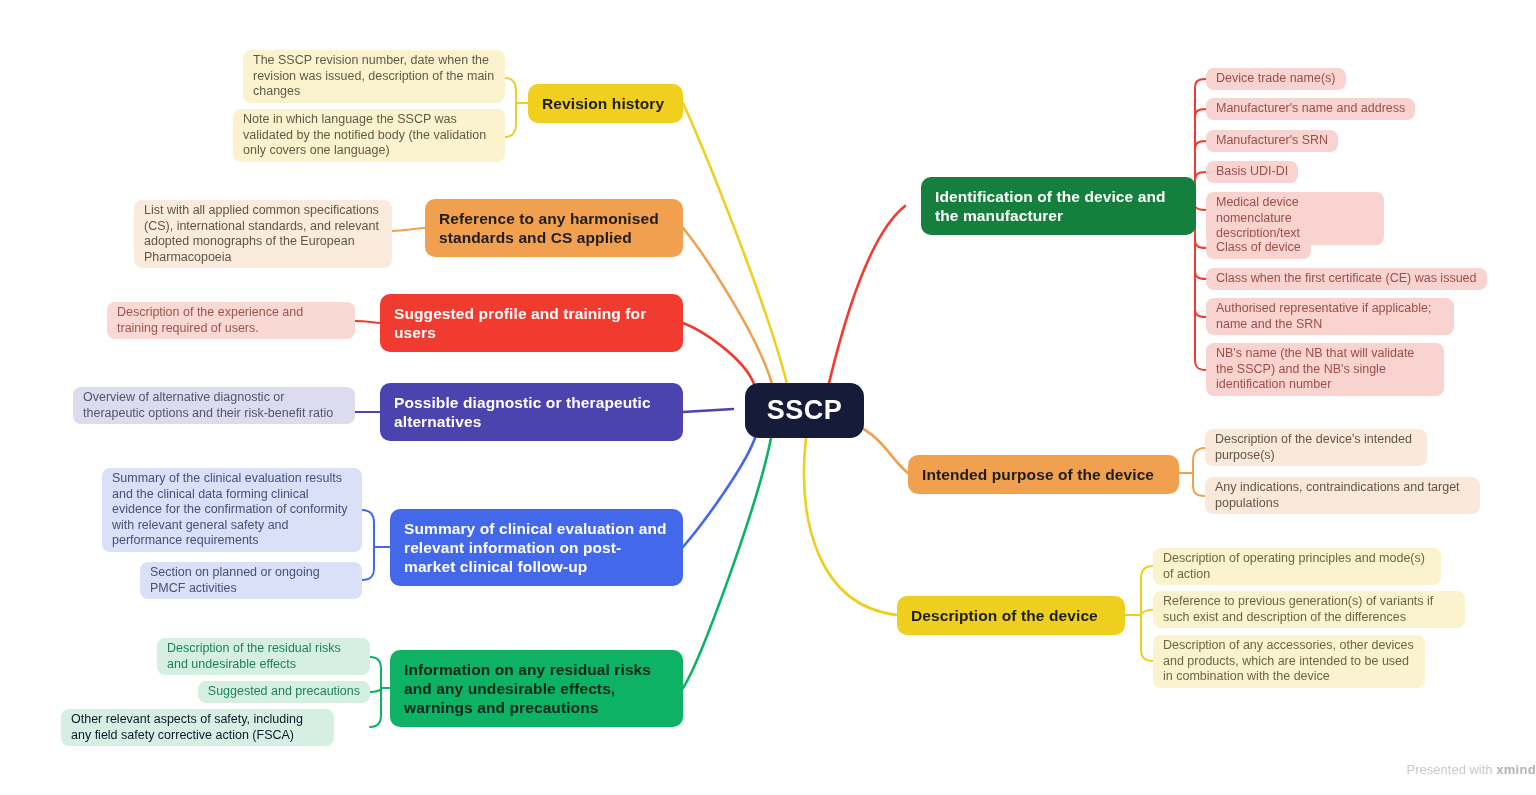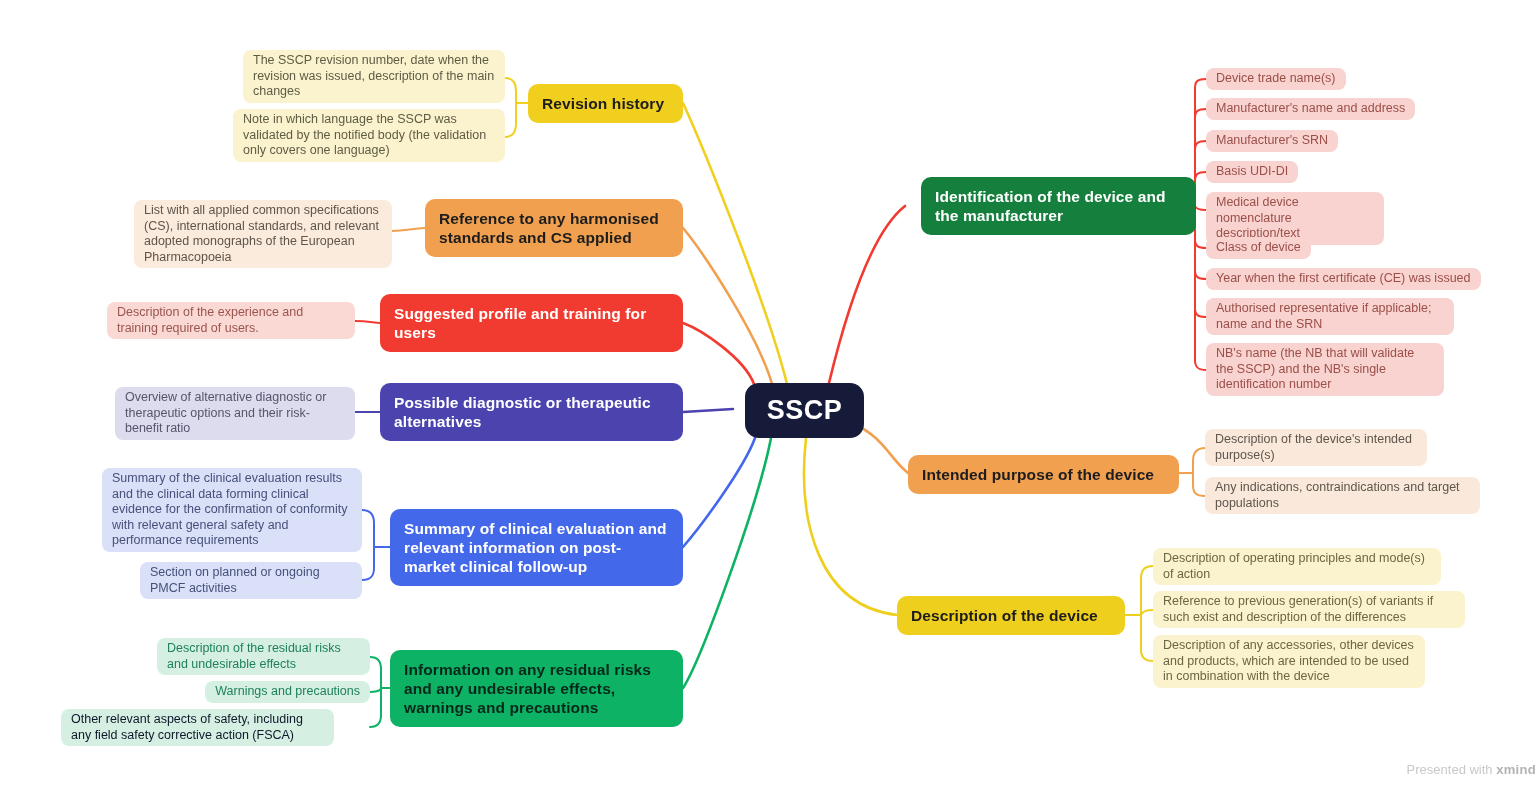--- a/index.html
+++ b/index.html
@@ -64,38 +64,38 @@
   <div class="topic" style="right: 853px; top: 294px; width: 303px; background-color: rgb(242, 59, 48); color: rgb(255, 255, 255);">Suggested profile and training for users</div>
   <div class="topic" style="right: 853px; top: 199px; width: 258px; background-color: rgb(240, 160, 78); color: rgb(29, 29, 29);">Reference to any harmonised standards and CS applied</div>
   <div class="topic" style="right: 853px; top: 383px; width: 303px; background-color: rgb(75, 67, 174); color: rgb(255, 255, 255);">Possible diagnostic or therapeutic alternatives</div>
   <div class="topic" style="right: 853px; top: 509px; width: 293px; background-color: rgb(68, 104, 234); color: rgb(255, 255, 255);">Summary of clinical evaluation and relevant information on post-market clinical follow-up</div>
   <div class="topic" style="right: 853px; top: 650px; width: 293px; background-color: rgb(13, 178, 100); color: rgb(6, 40, 26);">Information on any residual risks and any undesirable effects, warnings and precautions</div>
 
   <div class="note" style="right: 1031px; top: 50px; width: 262px; background-color: rgb(250, 243, 206); color: rgb(95, 92, 69);">The SSCP revision number, date when the revision was issued, description of the main changes</div>
   <div class="note" style="right: 1031px; top: 109px; width: 272px; background-color: rgb(250, 243, 206); color: rgb(95, 92, 69);">Note in which language the SSCP was validated by the notified body (the validation only covers one language)</div>
   <div class="note" style="right: 1144px; top: 200px; width: 258px; background-color: rgb(251, 235, 220); color: rgb(94, 85, 75);">List with all applied common specifications (CS), international standards, and relevant adopted monographs of the European Pharmacopoeia</div>
   <div class="note" style="right: 1181px; top: 302px; width: 248px; background-color: rgb(250, 216, 212); color: rgb(155, 85, 78);">Description of the experience and training required of users.</div>
-  <div class="note" style="right: 1181px; top: 387px; width: 240px; background-color: rgb(220, 220, 238); color: rgb(85, 85, 107);">Overview of alternative diagnostic or therapeutic options and their risk-benefit ratio</div>
+  <div class="note" style="right: 1181px; top: 387px; width: 282px; background-color: rgb(220, 220, 238); color: rgb(85, 85, 107);">Overview of alternative diagnostic or therapeutic options and their risk-benefit ratio</div>
   <div class="note" style="right: 1174px; top: 468px; width: 260px; background-color: rgb(217, 224, 248); color: rgb(71, 80, 122);">Summary of the clinical evaluation results and the clinical data forming clinical evidence for the confirmation of conformity with relevant general safety and performance requirements</div>
   <div class="note" style="right: 1174px; top: 562px; width: 222px; background-color: rgb(217, 224, 248); color: rgb(71, 80, 122);">Section on planned or ongoing PMCF activities</div>
   <div class="note" style="right: 1166px; top: 638px; width: 213px; background-color: rgb(213, 240, 227); color: rgb(31, 129, 89);">Description of the residual risks and undesirable effects</div>
-  <div class="note" style="right: 1166px; top: 681px; background-color: rgb(213, 240, 227); color: rgb(31, 129, 89);">Warnings and precautions</div>
+  <div class="note" style="right: 1166px; top: 681px; background-color: rgb(213, 240, 227); color: rgb(31, 129, 89);">Suggested and precautions</div>
   <div class="note" style="right: 1202px; top: 709px; width: 273px; background-color: rgb(213, 240, 227); color: #0f172a;">Other relevant aspects of safety, including any field safety corrective action (FSCA)</div>
 
   <div class="topic" style="left: 921px; top: 177px; width: 275px; background-color: #15803d; color: rgb(255, 255, 255);">Identification of the device and the manufacturer</div>
   <div class="topic" style="left: 908px; top: 455px; width: 271px; background-color: rgb(240, 160, 78); color: rgb(29, 29, 29);">Intended purpose of the device</div>
   <div class="topic" style="left: 897px; top: 596px; width: 228px; background-color: rgb(239, 207, 29); color: rgb(29, 29, 29);">Description of the device</div>
 
   <div class="note" style="left: 1206px; top: 68px; background-color: rgb(249, 211, 208); color: rgb(155, 79, 73);">Device trade name(s)</div>
   <div class="note" style="left: 1206px; top: 98px; background-color: rgb(249, 211, 208); color: rgb(155, 79, 73);">Manufacturer's name and address</div>
   <div class="note" style="left: 1206px; top: 130px; background-color: rgb(249, 211, 208); color: rgb(155, 79, 73);">Manufacturer's SRN</div>
   <div class="note" style="left: 1206px; top: 161px; background-color: rgb(249, 211, 208); color: rgb(155, 79, 73);">Basis UDI-DI</div>
   <div class="note" style="left: 1206px; top: 192px; width: 178px; background-color: rgb(249, 211, 208); color: rgb(155, 79, 73);">Medical device nomenclature description/text</div>
   <div class="note" style="left: 1206px; top: 237px; background-color: rgb(249, 211, 208); color: rgb(155, 79, 73);">Class of device</div>
-  <div class="note" style="left: 1206px; top: 268px; background-color: rgb(249, 211, 208); color: rgb(155, 79, 73);">Year when the first certificate (CE) was issued</div>
+  <div class="note" style="left: 1206px; top: 268px; background-color: rgb(249, 211, 208); color: rgb(155, 79, 73);">Class when the first certificate (CE) was issued</div>
   <div class="note" style="left: 1206px; top: 298px; width: 248px; background-color: rgb(249, 211, 208); color: rgb(155, 79, 73);">Authorised representative if applicable; name and the SRN</div>
   <div class="note" style="left: 1206px; top: 343px; width: 238px; background-color: rgb(249, 211, 208); color: rgb(155, 79, 73);">NB's name (the NB that will validate the SSCP) and the NB's single identification number</div>
 
   <div class="note" style="left: 1205px; top: 429px; width: 222px; background-color: rgb(250, 233, 219); color: rgb(94, 85, 75);">Description of the device's intended purpose(s)</div>
   <div class="note" style="left: 1205px; top: 477px; width: 275px; background-color: rgb(250, 233, 219); color: rgb(94, 85, 75);">Any indications, contraindications and target populations</div>
 
   <div class="note" style="left: 1153px; top: 548px; width: 288px; background-color: rgb(250, 243, 205); color: rgb(107, 103, 66);">Description of operating principles and mode(s) of action</div>
   <div class="note" style="left: 1153px; top: 591px; width: 312px; background-color: rgb(250, 243, 205); color: rgb(107, 103, 66);">Reference to previous generation(s) of variants if such exist and description of the differences</div>
   <div class="note" style="left: 1153px; top: 635px; width: 272px; background-color: rgb(250, 243, 205); color: rgb(107, 103, 66);">Description of any accessories, other devices and products, which are intended to be used in combination with the device</div>
 

